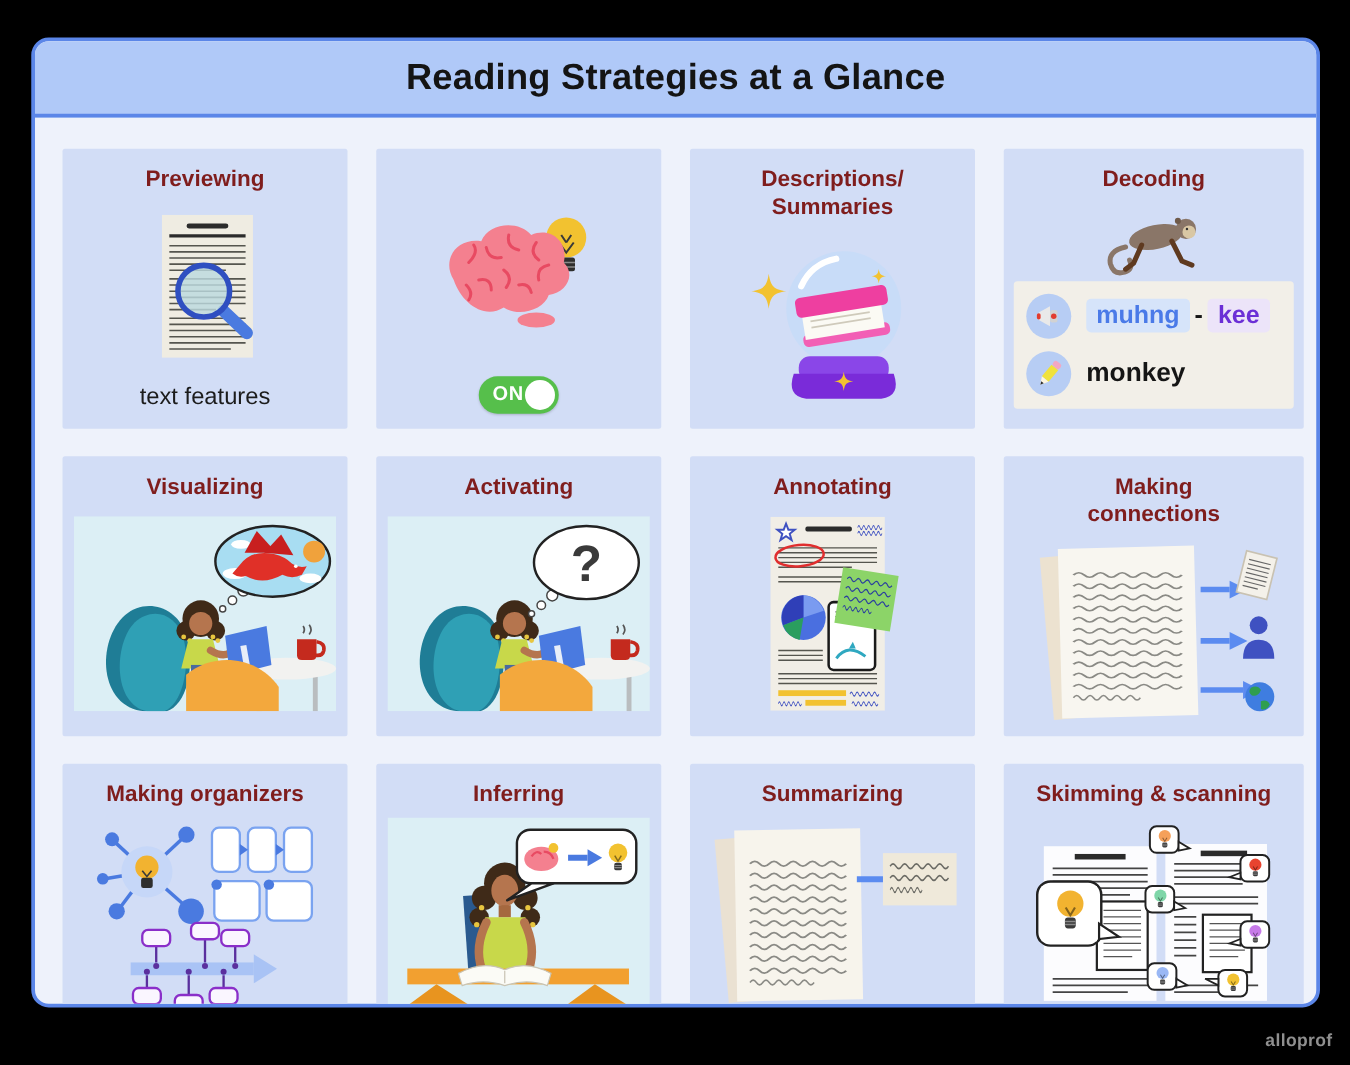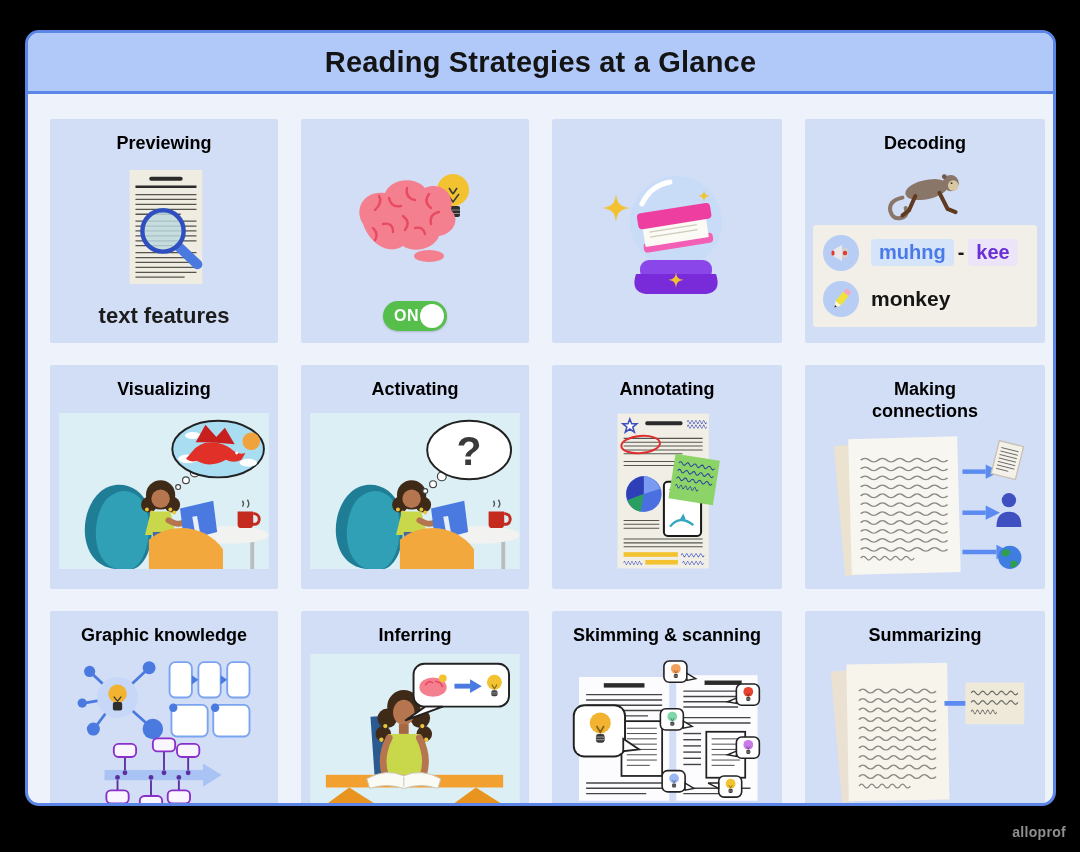--- a/index.html
+++ b/index.html
@@ -21,25 +21,25 @@
   .grid{
     box-sizing:border-box;height:712px;padding:25px 22px 27px;
     display:grid;grid-template-columns:repeat(4,1fr);grid-template-rows:repeat(3,1fr);gap:22px 23px;
   }
   .card{
     background:#d2ddf6;border-radius:2px;display:flex;flex-direction:column;
     align-items:center;justify-content:flex-start;padding:12px 8px;box-sizing:border-box;
     position:relative;
   }
   .card-title{
-    margin:2px 0 4px;font-size:18px;font-weight:800;color:#000000;text-align:center;
+    margin:2px 0 4px;font-size:18px;font-weight:800;color:#7f1d1d;text-align:center;
     line-height:1.22;white-space:pre-line;
   }
   .caption{
-    margin:4px 0 2px;font-size:22px;font-weight:700;color:#1c1c1c;text-align:left;
+    margin:4px 0 2px;font-size:19px;font-weight:400;color:#1c1c1c;text-align:left;
   }
   .illus{display:flex;align-items:center;justify-content:center;flex:1;}
   .stretch{flex:1;display:flex;flex-direction:column;align-items:center;justify-content:space-evenly;width:100%;}
 
   
   .toggle{
     width:64px;height:30px;border-radius:15px;background:#56bf4b;
     display:flex;align-items:center;position:relative;box-shadow:0 1px 2px rgba(0,0,0,.18);
   }
   .toggle-label{color:#fff;font-size:16px;font-weight:700;margin-left:11px;letter-spacing:.5px;}
@@ -146,20 +146,22 @@
           </svg>
         </div>
         <div class="toggle">
           <span class="toggle-label">ON</span>
           <span class="toggle-knob"></span>
         </div>
       </div>
     </article>
 
     <article class="card">
+      <h3 class="card-title">Descriptions/
+Summaries</h3>
       <div class="illus">
         <svg width="158" height="142" viewBox="0 0 150 142">
           <use href="#star4" transform="translate(24,48)" fill="#f2c230"></use>
           <circle cx="84" cy="62" r="46" fill="#c8dcf8"></circle>
           <path d="M50,44 q8,-18 28,-22" fill="none" stroke="#ffffff" stroke-width="5" stroke-linecap="round"></path>
           <use href="#star4" transform="translate(112,36) scale(0.42)" fill="#f2c230"></use>
           <g transform="rotate(-9 84 74)">
             <rect x="50" y="78" width="70" height="10" rx="4" fill="#f25fb5"></rect>
             <rect x="52" y="62" width="64" height="20" fill="#fbfaf4"></rect>
             <line x1="58" y1="68" x2="106" y2="68" stroke="#cfcabb" stroke-width="1.4"></line>
@@ -431,21 +433,21 @@
           </g>
           <g>
             <circle cx="205" cy="146" r="13" fill="#3f7de0"></circle>
             <path d="M197,138 q6,-3 9,2 q-2,6 -8,5 q-4,-3 -1,-7 Z M206,150 q6,-2 8,3 q-3,6 -8,4 Z" fill="#2f9e4f"></path>
           </g>
         </svg>
       </div>
     </article>
 
     <article class="card">
-      <h3 class="card-title">Graphic knowledge</h3>
+      <h3 class="card-title">Making organizers</h3>
       <div class="illus">
         <svg width="196" height="158" viewBox="0 0 196 170">
           <g>
             <g stroke="#4a7ae0" stroke-width="3">
               <line x1="48" y1="50" x2="20" y2="24"></line>
                 <line x1="48" y1="50" x2="80" y2="20"></line>
               <line x1="48" y1="50" x2="12" y2="56"></line>
                 <line x1="48" y1="50" x2="24" y2="82"></line>
               <line x1="48" y1="50" x2="84" y2="82"></line>
             </g>
@@ -538,20 +540,53 @@
             <path d="M118,54 L98,68 L136,54 Z" fill="#fff" stroke="#222" stroke-width="2" stroke-linejoin="round"></path>
             <rect x="110" y="14" width="90" height="36" fill="#fff"></rect>
             <g>
               <ellipse cx="126" cy="34" rx="14" ry="10" fill="#f4808f"></ellipse>
               <path d="M118,32 q4,-6 8,-2 M128,28 q6,0 8,6" fill="none" stroke="#e84a62" stroke-width="1.8"></path>
               <circle cx="136" cy="25" r="4" fill="#f2c230"></circle>
             </g>
             <line x1="148" y1="33" x2="164" y2="33" stroke="#4a7ae0" stroke-width="5"></line>
             <polygon points="164,26 176,33 164,40" fill="#4a7ae0"></polygon>
             <use href="#bulb" x="180" y="20" width="18" height="27" style="color:#f2c230"></use>
+          </g>
+        </svg>
+      </div>
+    </article>
+
+    <article class="card">
+      <h3 class="card-title">Summarizing</h3>
+      <div class="illus">
+        <svg width="212" height="152" viewBox="0 0 215 160">
+          <rect x="14" y="14" width="104" height="138" fill="#eae1d2" transform="rotate(-5 66 83)"></rect>
+          <rect x="26" y="10" width="106" height="144" fill="#f7f4ec" transform="rotate(-1 79 82)"></rect>
+          <g stroke="#8a8a85">
+            <use href="#wv" transform="translate(38,36) scale(1.35 1)"></use>
+              <use href="#wv" transform="translate(38,46) scale(1.35 1)"></use>
+            <use href="#wv" transform="translate(38,56) scale(1.35 1)"></use>
+              <use href="#wv" transform="translate(38,66) scale(1.35 1)"></use>
+            <use href="#wv" transform="translate(38,76) scale(1.35 1)"></use>
+              <use href="#wv" transform="translate(38,86) scale(1.35 1)"></use>
+            <use href="#wv" transform="translate(38,96) scale(1.35 1)"></use>
+              <use href="#wv" transform="translate(38,106) scale(1.35 1)"></use>
+            <use href="#wv" transform="translate(38,116) scale(1.35 1)"></use>
+              <use href="#wv" transform="translate(38,126) scale(1.35 1)"></use>
+            <use href="#wv" transform="translate(38,136) scale(0.9 1)"></use>
+          </g>
+          <line x1="128" y1="52" x2="156" y2="52" stroke="#5b8bf0" stroke-width="5"></line>
+          <polygon points="156,44 172,52 156,60" fill="#5b8bf0"></polygon>
+          <g>
+            <rect x="150" y="30" width="62" height="44" fill="#efe9da"></rect>
+            <g stroke="#6a6a64">
+              <use href="#wv" transform="translate(156,38) scale(0.82 1)"></use>
+              <use href="#wv" transform="translate(156,48) scale(0.82 1)"></use>
+              <use href="#wv" transform="translate(156,58) scale(0.45 1)"></use>
+            </g>
           </g>
         </svg>
       </div>
     </article>
 
     <article class="card">
       <h3 class="card-title">Skimming &amp; scanning</h3>
       <div class="illus">
         <svg width="214" height="152" viewBox="0 0 215 172">
           <g>
@@ -647,49 +682,16 @@
             <g>
               <rect x="166" y="138" width="26" height="24" rx="6" fill="#fff" stroke="#222" stroke-width="1.8"></rect>
               <path d="M166,152 L154,146 L166,146 Z" fill="#fff" stroke="#222" stroke-width="1.6"></path>
               <use href="#bulb" x="173" y="140" width="13" height="20" style="color:#f2c230"></use>
             </g>
           </g>
         </svg>
       </div>
     </article>
 
-    <article class="card">
-      <h3 class="card-title">Summarizing</h3>
-      <div class="illus">
-        <svg width="212" height="152" viewBox="0 0 215 160">
-          <rect x="14" y="14" width="104" height="138" fill="#eae1d2" transform="rotate(-5 66 83)"></rect>
-          <rect x="26" y="10" width="106" height="144" fill="#f7f4ec" transform="rotate(-1 79 82)"></rect>
-          <g stroke="#8a8a85">
-            <use href="#wv" transform="translate(38,36) scale(1.35 1)"></use>
-              <use href="#wv" transform="translate(38,46) scale(1.35 1)"></use>
-            <use href="#wv" transform="translate(38,56) scale(1.35 1)"></use>
-              <use href="#wv" transform="translate(38,66) scale(1.35 1)"></use>
-            <use href="#wv" transform="translate(38,76) scale(1.35 1)"></use>
-              <use href="#wv" transform="translate(38,86) scale(1.35 1)"></use>
-            <use href="#wv" transform="translate(38,96) scale(1.35 1)"></use>
-              <use href="#wv" transform="translate(38,106) scale(1.35 1)"></use>
-            <use href="#wv" transform="translate(38,116) scale(1.35 1)"></use>
-              <use href="#wv" transform="translate(38,126) scale(1.35 1)"></use>
-            <use href="#wv" transform="translate(38,136) scale(0.9 1)"></use>
-          </g>
-          <line x1="128" y1="52" x2="156" y2="52" stroke="#5b8bf0" stroke-width="5"></line>
-          <polygon points="156,44 172,52 156,60" fill="#5b8bf0"></polygon>
-          <g>
-            <rect x="150" y="30" width="62" height="44" fill="#efe9da"></rect>
-            <g stroke="#6a6a64">
-              <use href="#wv" transform="translate(156,38) scale(0.82 1)"></use>
-              <use href="#wv" transform="translate(156,48) scale(0.82 1)"></use>
-              <use href="#wv" transform="translate(156,58) scale(0.45 1)"></use>
-            </g>
-          </g>
-        </svg>
-      </div>
-    </article>
-
   </div>
 </div>
 
 <div class="watermark">alloprof</div>
 
 </body></html>

